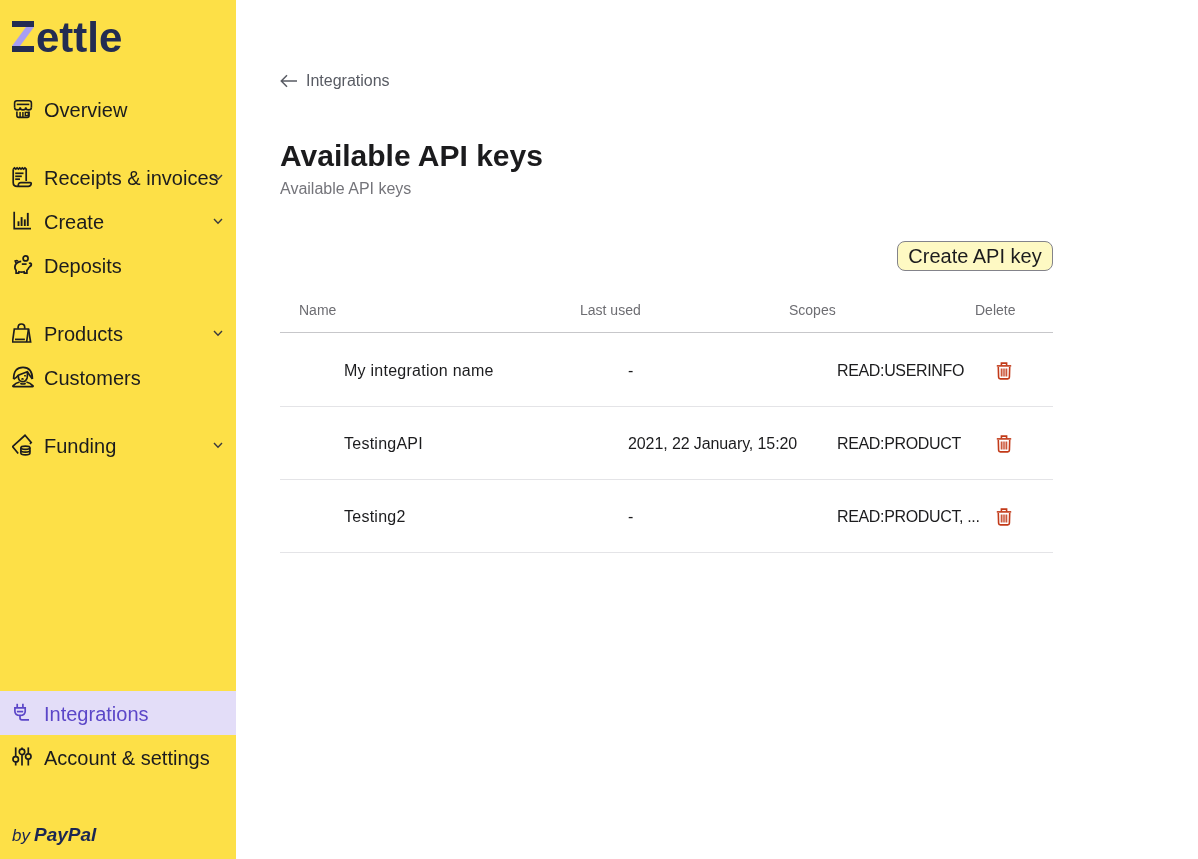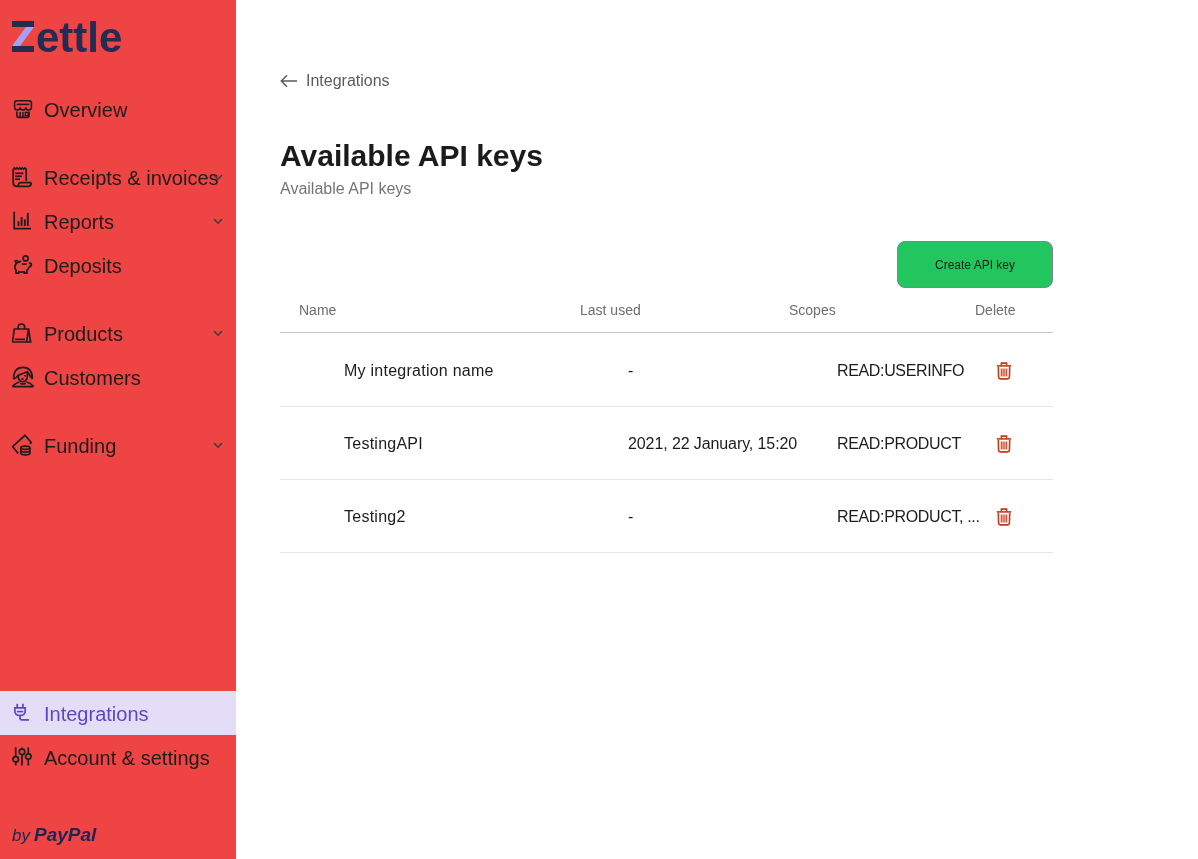--- a/index.html
+++ b/index.html
@@ -1,30 +1,30 @@
 <!DOCTYPE html>
 <html><head>
 <meta charset="utf-8">
 <style>
 * { margin:0; padding:0; box-sizing:border-box; }
 html,body { width:1198px; height:859px; font-family:"Liberation Sans", sans-serif; background:#fff; overflow:hidden; }
-#sidebar { position:absolute; left:0; top:0; width:236px; height:859px; background:#ef4444; }
+#sidebar { position:absolute; left:0; top:0; width:236px; height:859px; background:#fde047; }
 #logo { position:absolute; left:12px; top:14px; }
 .mi { position:absolute; left:0; width:236px; height:44px; }
 .mi .ic { position:absolute; left:12px; top:11px; width:22px; height:22px; }
 .mi .lbl { position:absolute; left:44px; top:1px; line-height:44px; font-size:20px; color:#1c1c1e; }
 .mi .chev { position:absolute; right:11px; top:15px; width:14px; height:14px; }
 #integ { background:#e3ddf8; }
 #integ .lbl { color:#5b46c8; }
 #main { position:absolute; left:236px; top:0; width:962px; height:859px; background:#fff; }
 #crumb { position:absolute; left:44px; top:65px; height:32px; display:flex; align-items:center; color:#585b63; font-size:16px; }
 #crumb svg { margin-right:8px; }
 h1 { position:absolute; left:44px; top:139px; font-size:30px; font-weight:bold; color:#1b1b1d; letter-spacing:0; }
 #sub { position:absolute; left:44px; top:180px; font-size:16px; color:#74747a; }
-#btn { position:absolute; left:661px; top:241px; width:156px; height:47px; border:1px solid #83838a; border-radius:8px; background:#22c55e; font-size:12px; color:#1c1c1e; display:flex; align-items:center; justify-content:center; font-family:"Liberation Sans", sans-serif; }
+#btn { position:absolute; left:661px; top:241px; width:156px; height:30px; border:1px solid #83838a; border-radius:8px; background:#fef9c3; font-size:20px; color:#1c1c1e; display:flex; align-items:center; justify-content:center; font-family:"Liberation Sans", sans-serif; }
 #table { position:absolute; left:44px; top:296px; width:773px; }
 .hdr { position:absolute; top:6px; font-size:14px; color:#6d6d72; }
 .hline { position:absolute; top:36px; left:0; width:773px; height:1px; background:#c7c7ca; }
 .row { position:absolute; left:0; width:773px; height:73px; border-bottom:1px solid #e4e4e7; }
 .cell { position:absolute; font-size:16px; color:#1c1c1e; top:0; line-height:74px; letter-spacing:0.25px;margin-left:48px; }
 .trash { position:absolute; left:716px; top:28px; width:16px; height:18px; }
 #paypal { position:absolute; left:12px; top:822px; }
 </style>
 </head>
 <body>
@@ -67,21 +67,21 @@
   </div>
 
   <div class="mi" style="top:199px">
     <svg class="ic" viewBox="0 0 22 22" fill="none" stroke="#1c1c1e" stroke-width="1.7">
       <path d="M2.2 1.8 L2.2 18.6 L19 18.6"></path>
       <path d="M6.5 16 L6.5 11.3" stroke-width="1.9"></path>
       <path d="M9.6 16 L9.6 7.1" stroke-width="1.9"></path>
       <path d="M12.8 16 L12.8 9.4" stroke-width="1.9"></path>
       <path d="M15.8 16 L15.8 2.9" stroke-width="1.9"></path>
     </svg>
-    <div class="lbl">Reports</div>
+    <div class="lbl">Create</div>
     <svg class="chev" viewBox="0 0 14 14" fill="none" stroke="#3a3a3e" stroke-width="1.4">
         <path d="M3 5 L7 9.2 L11 5"></path>
       </svg>
   </div>
 
   <div class="mi" style="top:243px">
     <svg class="ic" viewBox="0 0 22 22" fill="none" stroke="#1c1c1e" stroke-width="1.7">
       <circle cx="13.6" cy="4.4" r="2.5"></circle>
       <path d="M9.2 7.4 Q4.4 8 3.2 11.4 Q2.2 14.4 4.1 16.4 L4.1 19.1 L6.7 19.1 L6.9 17.8 Q9.5 18.6 12.1 17.8 L12.3 19.1 L14.9 19.1 L14.9 16.3 Q16.7 14.9 17.1 12.9"></path>
       <path d="M17.1 12.9 Q19.6 12.3 19.3 10 Q18.5 8.6 16.9 9.4"></path>

